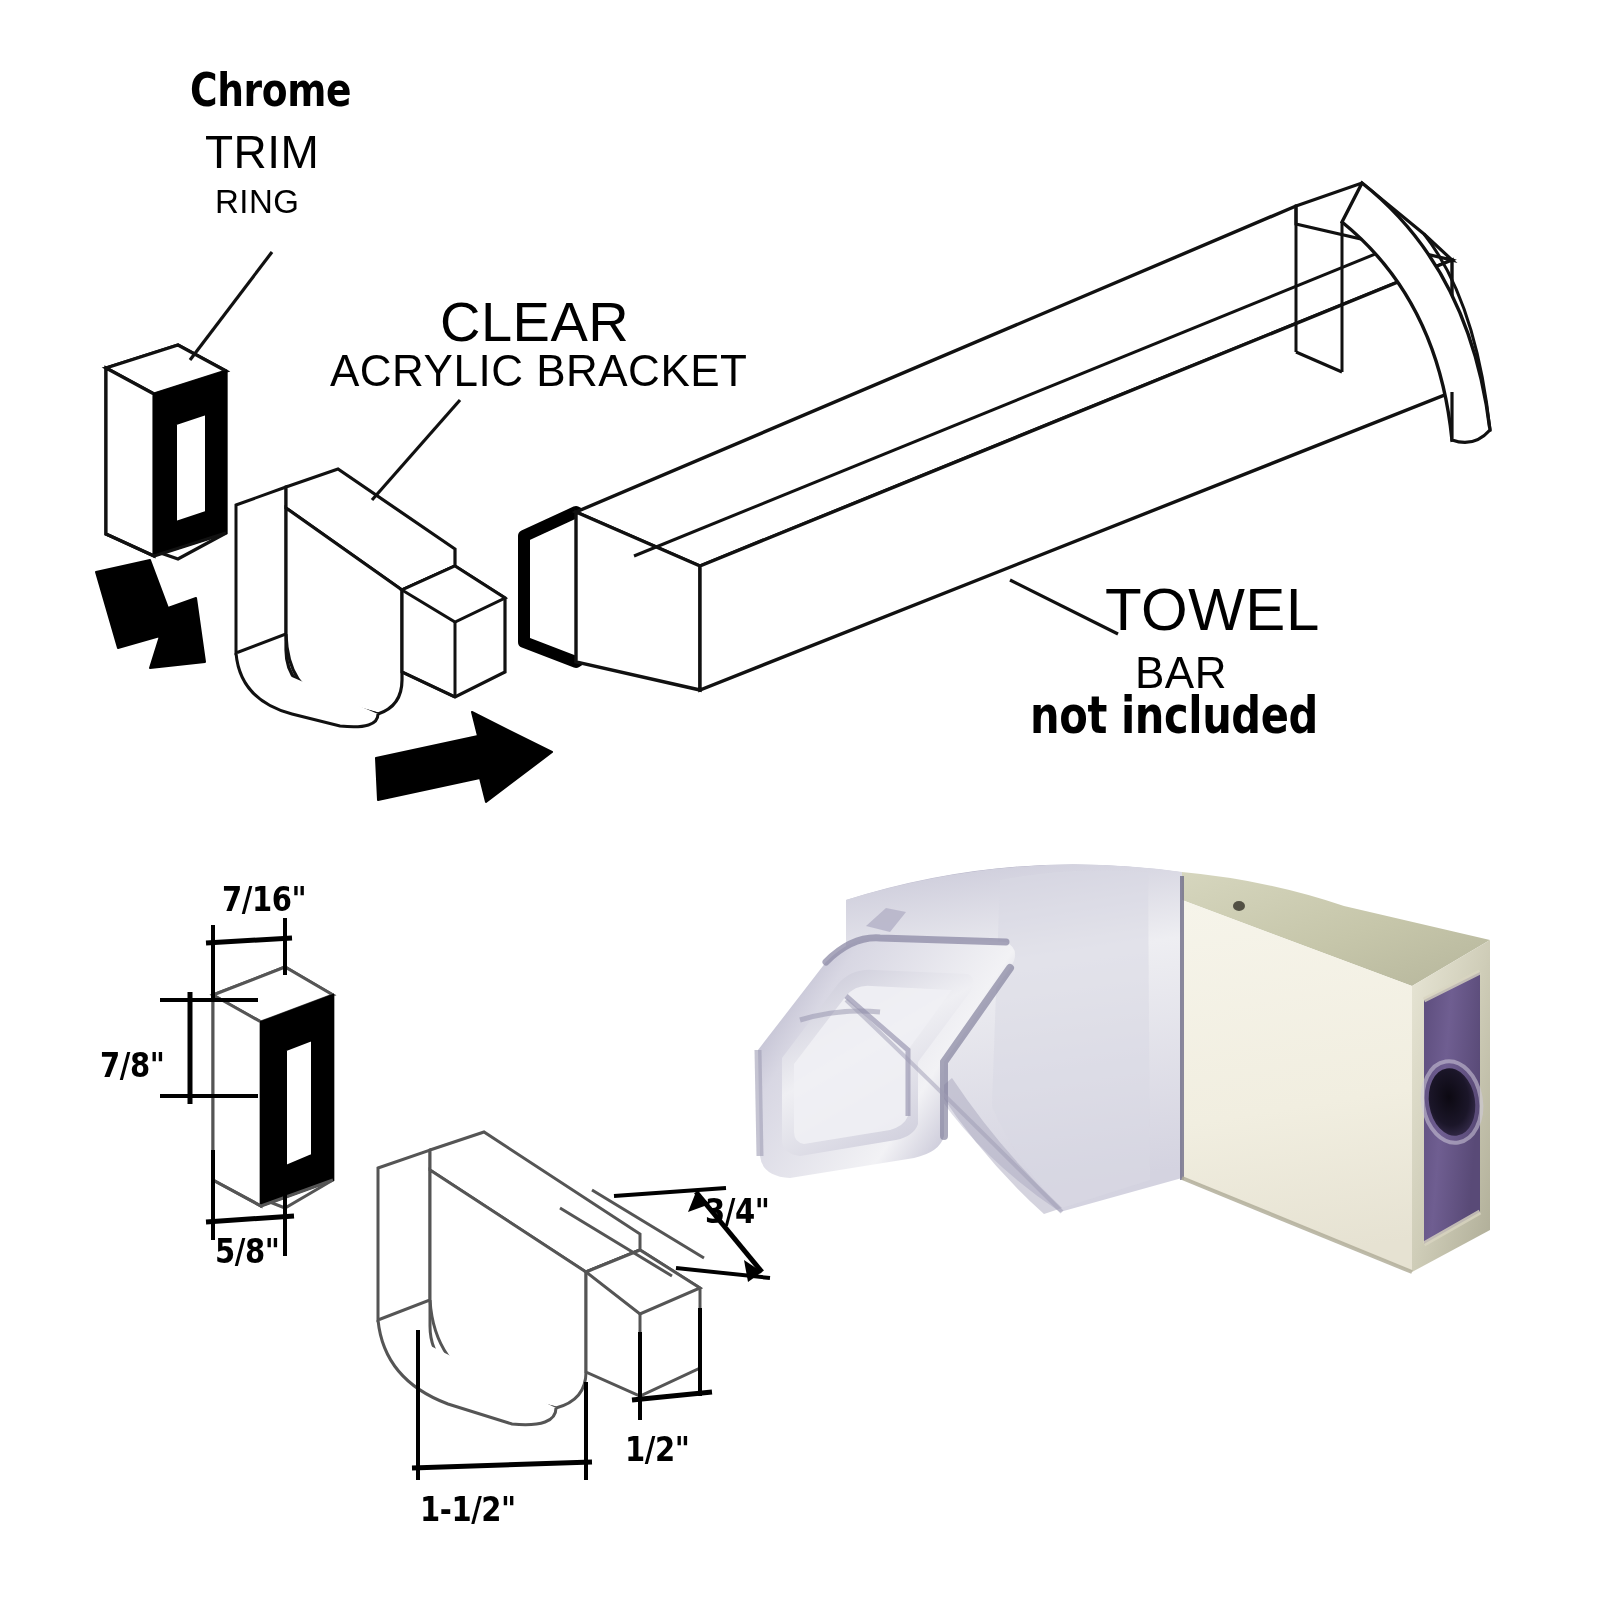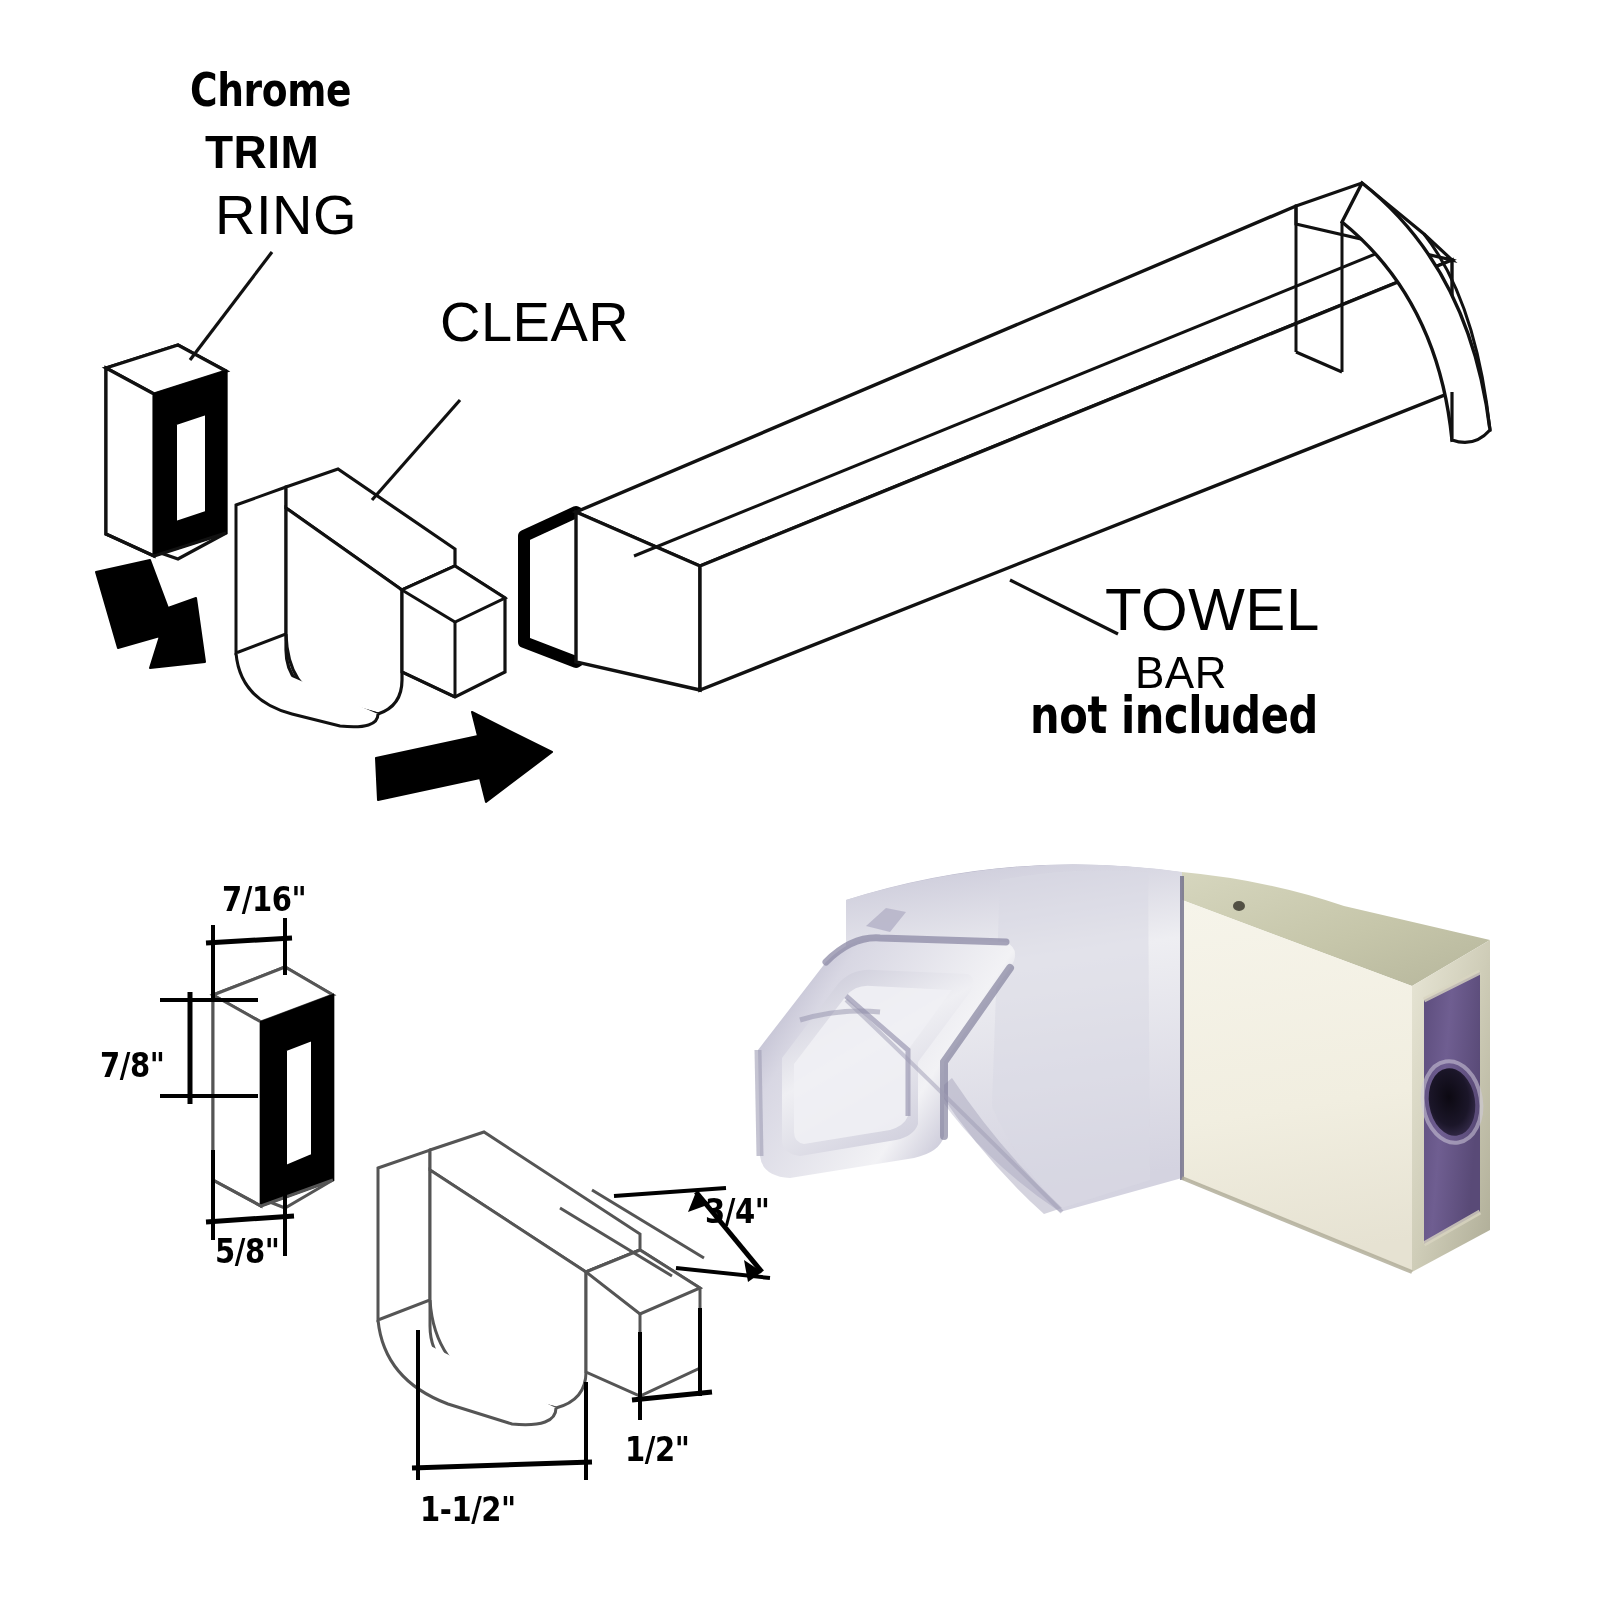--- a/index.html
+++ b/index.html
@@ -9,22 +9,22 @@
   svg{display:block;}
   .lbl{position:absolute;white-space:nowrap;line-height:1.06;}
   .lbl-reg{font-family:"Liberation Sans",sans-serif;font-weight:400;
            letter-spacing:.5px;}
   .lbl-bold{font-family:"DejaVu Sans",sans-serif;font-weight:700;
             letter-spacing:-0.5px;transform:scaleX(.80);transform-origin:left center;}
   .dim{position:absolute;white-space:nowrap;font-family:"DejaVu Sans",sans-serif;
        font-weight:700;font-size:33px;letter-spacing:-.5px;
        transform:scaleX(.88);transform-origin:left center;}
   #lbl-chrome{left:190px;top:65px;font-size:47px;}
-  #lbl-trim{left:205px;top:128px;font-size:46px;font-weight:bold;}
-  #lbl-ring{left:215px;top:185px;font-size:56px;}
+  #lbl-trim{left:205px;top:128px;font-size:46px;}
+  #lbl-ring{left:215px;top:185px;font-size:33px;}
   #lbl-clear{left:440px;top:292px;font-size:56px;}
   #lbl-acrylic{left:330px;top:348px;font-size:44px;}
   #lbl-towel{left:1105px;top:578px;font-size:60px;}
   #lbl-bar{left:1135px;top:650px;font-size:44px;}
   #lbl-notincl{left:1030px;top:688px;font-size:52px;}
   #dim-716{left:222px;top:880px;}
   #dim-78{left:100px;top:1046px;}
   #dim-58{left:215px;top:1232px;}
   #dim-34{left:705px;top:1192px;}
   #dim-12{left:625px;top:1430px;}
@@ -267,20 +267,21 @@
 
       <path d="M1182,1178 L1412,1272" stroke="#b2ae9a" stroke-width="4" fill="none" opacity="0.85"></path>
       <path d="M846,1000 Q918,1068 1062,1212" stroke="#9e9cb4" stroke-width="4" fill="none" opacity="0.5"></path>
     </g>
   </svg>
 
   <div class="lbl lbl-bold" id="lbl-chrome">Chrome</div>
   <div class="lbl lbl-reg" id="lbl-trim">TRIM</div>
   <div class="lbl lbl-reg" id="lbl-ring">RING</div>
   <div class="lbl lbl-reg" id="lbl-clear">CLEAR</div>
+  <div class="lbl lbl-reg" id="lbl-acrylic">ACRYLIC BRACKET</div>
   <div class="lbl lbl-reg" id="lbl-towel">TOWEL</div>
   <div class="lbl lbl-reg" id="lbl-bar">BAR</div>
   <div class="lbl lbl-bold" id="lbl-notincl">not included</div>
 
   <div class="dim" id="dim-716">7/16"</div>
   <div class="dim" id="dim-78">7/8"</div>
   <div class="dim" id="dim-58">5/8"</div>
   <div class="dim" id="dim-34">3/4"</div>
   <div class="dim" id="dim-12">1/2"</div>
   <div class="dim" id="dim-112">1-1/2"</div>

